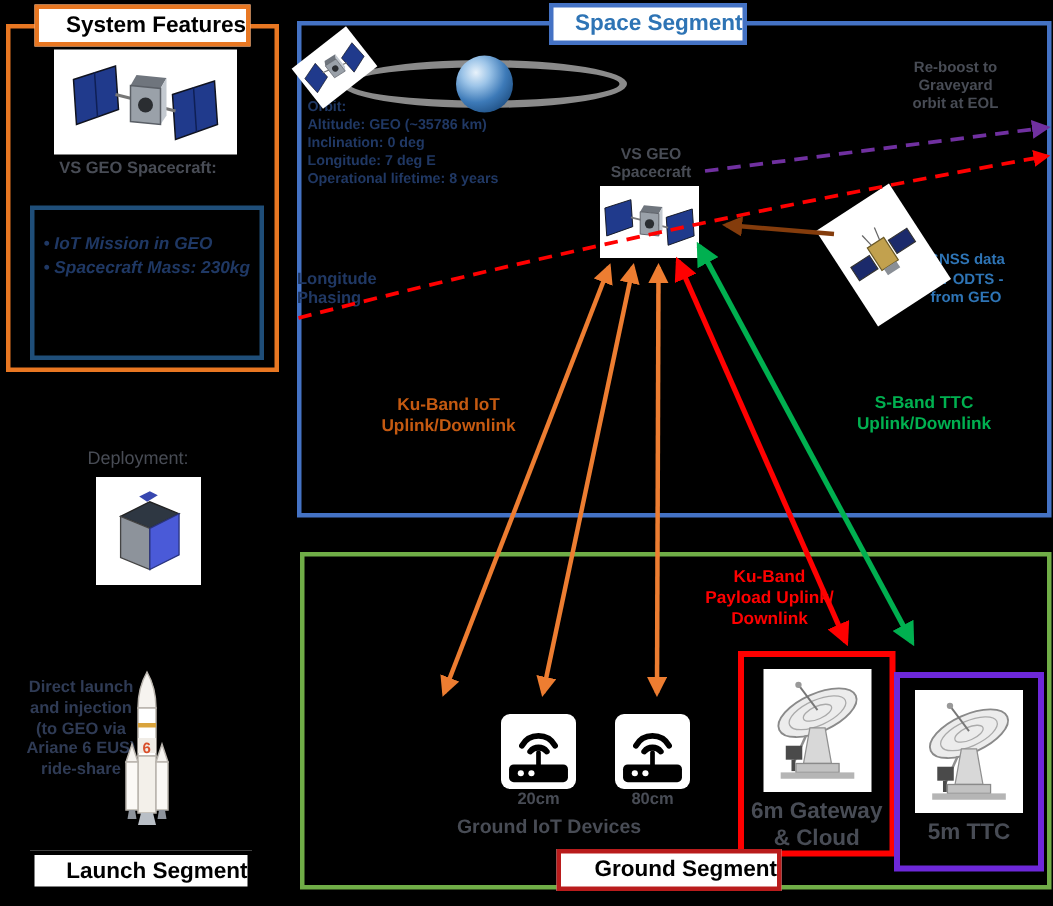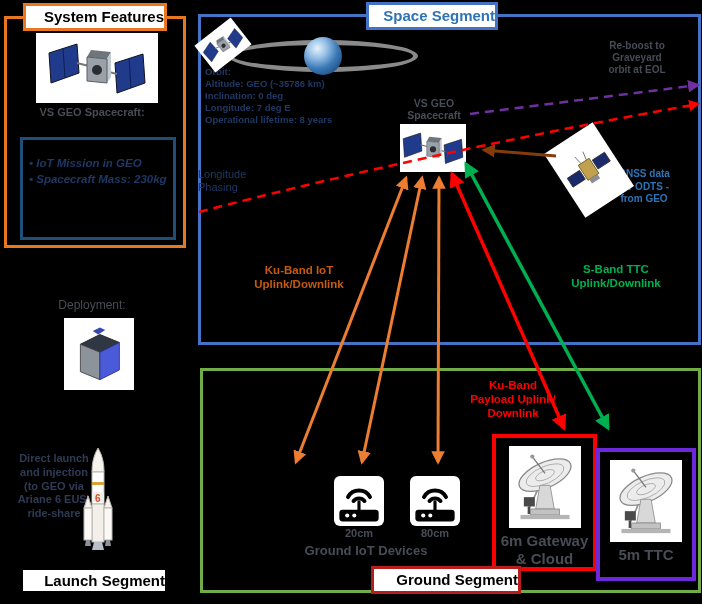--- a/index.html
+++ b/index.html
@@ -22,21 +22,21 @@
   #rocket-wrap{left:80px;top:446px;width:36px;height:118px;}
   #launch-title{left:20px;top:567px;width:142px;height:21px;line-height:21px;border:3px solid #000;color:#000;}
   
   #ss-box{left:198px;top:14px;width:497px;height:325px;border:3px solid #4472C4;}
   #ss-title{left:366px;top:2px;width:126px;height:22px;line-height:22px;border:3px solid #4472C4;color:#2E74B5;}
   #geo-ring{left:228px;top:40px;width:180px;height:22px;border:5px solid #8a8a8a;border-radius:50%;}
   #earth{left:304px;top:37px;width:38px;height:38px;border-radius:50%;z-index:1;
          background:radial-gradient(circle at 35% 30%, #e8f2fb 0%, #9cc4e8 25%, #3d7ab8 55%, #1b4a7d 85%);}
   #tl-sat-tile{left:200px;top:28px;width:46px;height:34px;background:#fff;transform:rotate(-38deg);display:flex;align-items:center;justify-content:center;z-index:1;}
   #orbit-info{left:205px;top:66px;width:172px;font-size:9.5px;font-weight:bold;color:#203864;line-height:1.25;}
-  #phasing-label{left:198px;top:168px;width:72px;font-size:11px;font-weight:normal;color:#203864;line-height:1.2;}
+  #phasing-label{left:198px;top:180px;width:72px;font-size:11px;font-weight:bold;color:#203864;line-height:1.2;}
   #kuiot-label{left:243px;top:264px;width:112px;text-align:center;font-size:11.5px;font-weight:bold;color:#C55A11;line-height:1.2;z-index:3;}
   #sband-label{left:558px;top:263px;width:116px;text-align:center;font-size:11.5px;font-weight:bold;color:#00B050;line-height:1.2;z-index:3;}
   #reboost-label{left:594px;top:40px;width:86px;text-align:center;font-size:10px;font-weight:bold;color:#484c55;line-height:1.2;}
   #csat-label{left:398px;top:97px;width:72px;text-align:center;font-size:10.5px;font-weight:bold;color:#484c55;line-height:1.15;}
   #csat-tile{left:400px;top:124px;width:66px;height:48px;background:#fff;display:flex;align-items:center;justify-content:center;z-index:1;}
   #gps-tile{left:560px;top:132px;width:58px;height:76px;background:#fff;transform:rotate(-33deg);display:flex;align-items:center;justify-content:center;z-index:1;}
   #gnss-label{left:608px;top:142px;width:72px;text-align:center;font-size:10px;font-weight:bold;color:#2E74B5;line-height:1.25;margin-top:26px;}
   
   #gs-box{left:200px;top:368px;width:495px;height:219px;border:3px solid #70AD47;}
   #gs-title{left:371px;top:566px;width:144px;height:22px;line-height:22px;border:3px solid #b91c1c;color:#000;}

